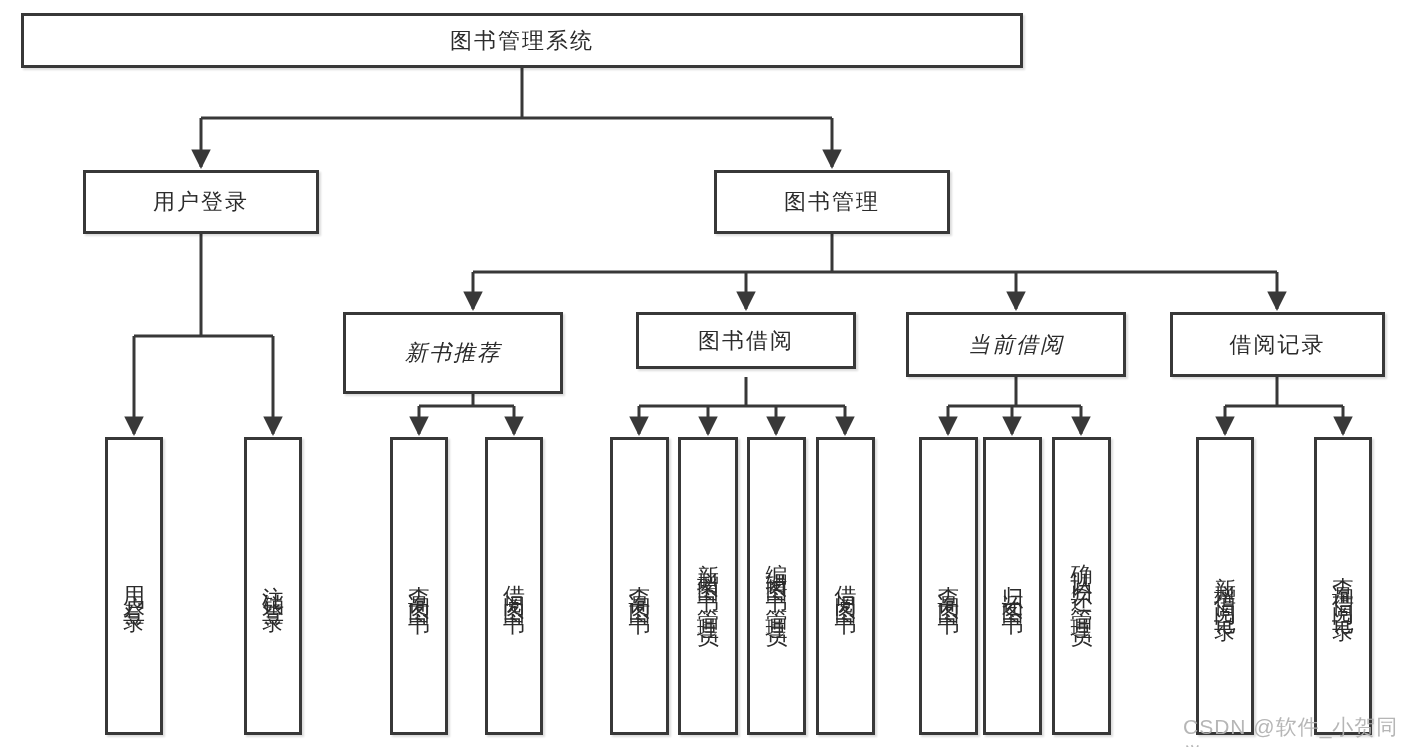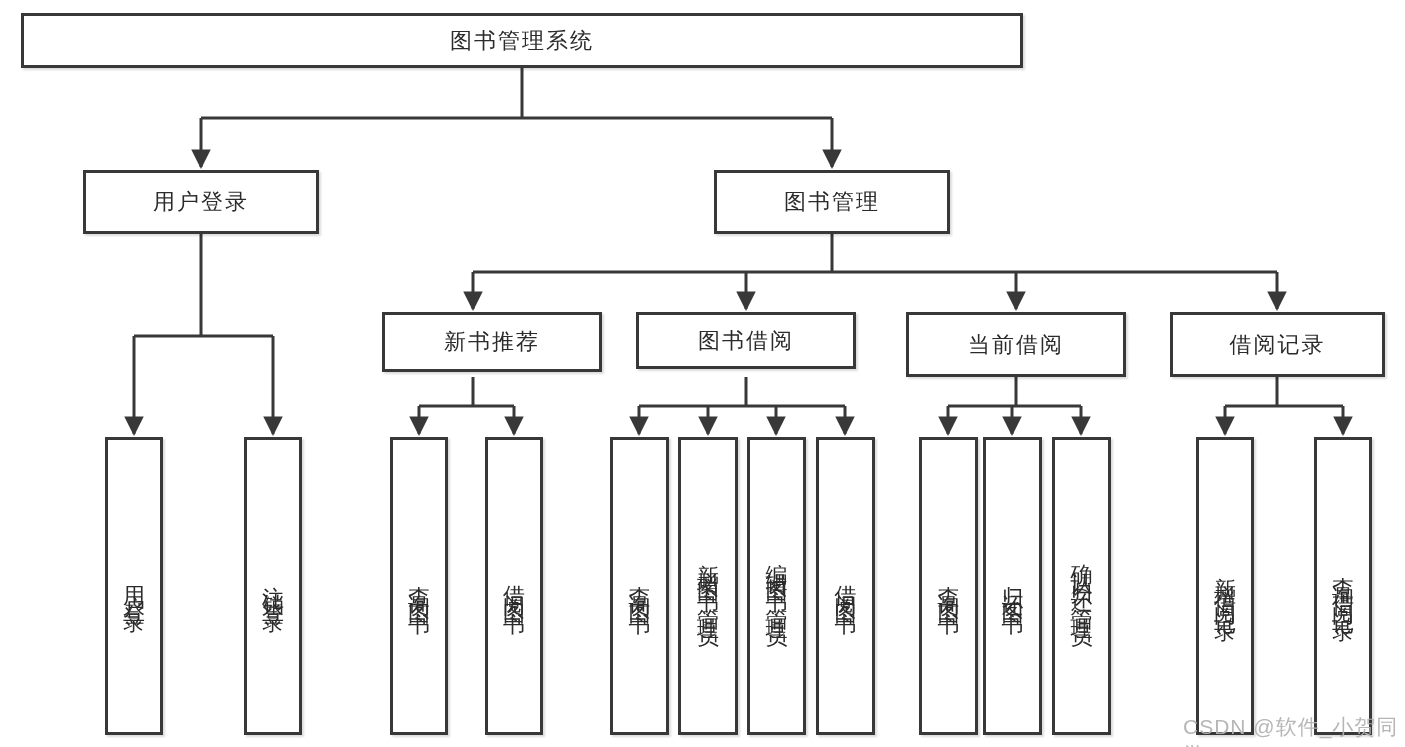--- a/index.html
+++ b/index.html
@@ -93,23 +93,23 @@
     <path class="ln" d="M1277,377 V406 M1225,406 H1343"></path>
     <path class="ln ar" d="M1225,406 V434"></path>
     <path class="ln ar" d="M1343,406 V434"></path>
   </svg>
 
   <div class="node" style="left:21px; top:13px; width:1002px; height:55px;">图书管理系统</div>
 
   <div class="node" style="left:83px; top:170px; width:236px; height:64px;">用户登录</div>
   <div class="node" style="left:714px; top:170px; width:236px; height:64px;">图书管理</div>
 
-  <div class="node" style="left:382px; top:312px; width:220px; height:60px;">新书推荐</div>
+  <div class="node" style="left:343px; top:312px; width:220px; height:82px;font-style:italic;">新书推荐</div>
   <div class="node" style="left:636px; top:312px; width:220px; height:57px;">图书借阅</div>
-  <div class="node" style="left:906px; top:312px; width:220px; height:65px;">当前借阅</div>
+  <div class="node" style="left:906px; top:312px; width:220px; height:65px;font-style:italic;">当前借阅</div>
   <div class="node" style="left:1170px; top:312px; width:215px; height:65px;">借阅记录</div>
 
   <div class="node vnode" style="left:105px; top:437px; width:58px; height:298px;">用户登录</div>
   <div class="node vnode" style="left:244px; top:437px; width:58px; height:298px;">注销登录</div>
 
   <div class="node vnode" style="left:390px; top:437px; width:58px; height:298px;">查询图书</div>
   <div class="node vnode" style="left:485px; top:437px; width:58px; height:298px;">借阅图书</div>
 
   <div class="node vnode" style="left:610px; top:437px; width:59px; height:298px;">查询图书</div>
   <div class="node vnode" style="left:678px; top:437px; width:60px; height:298px;">新增图书（管理员）</div>

